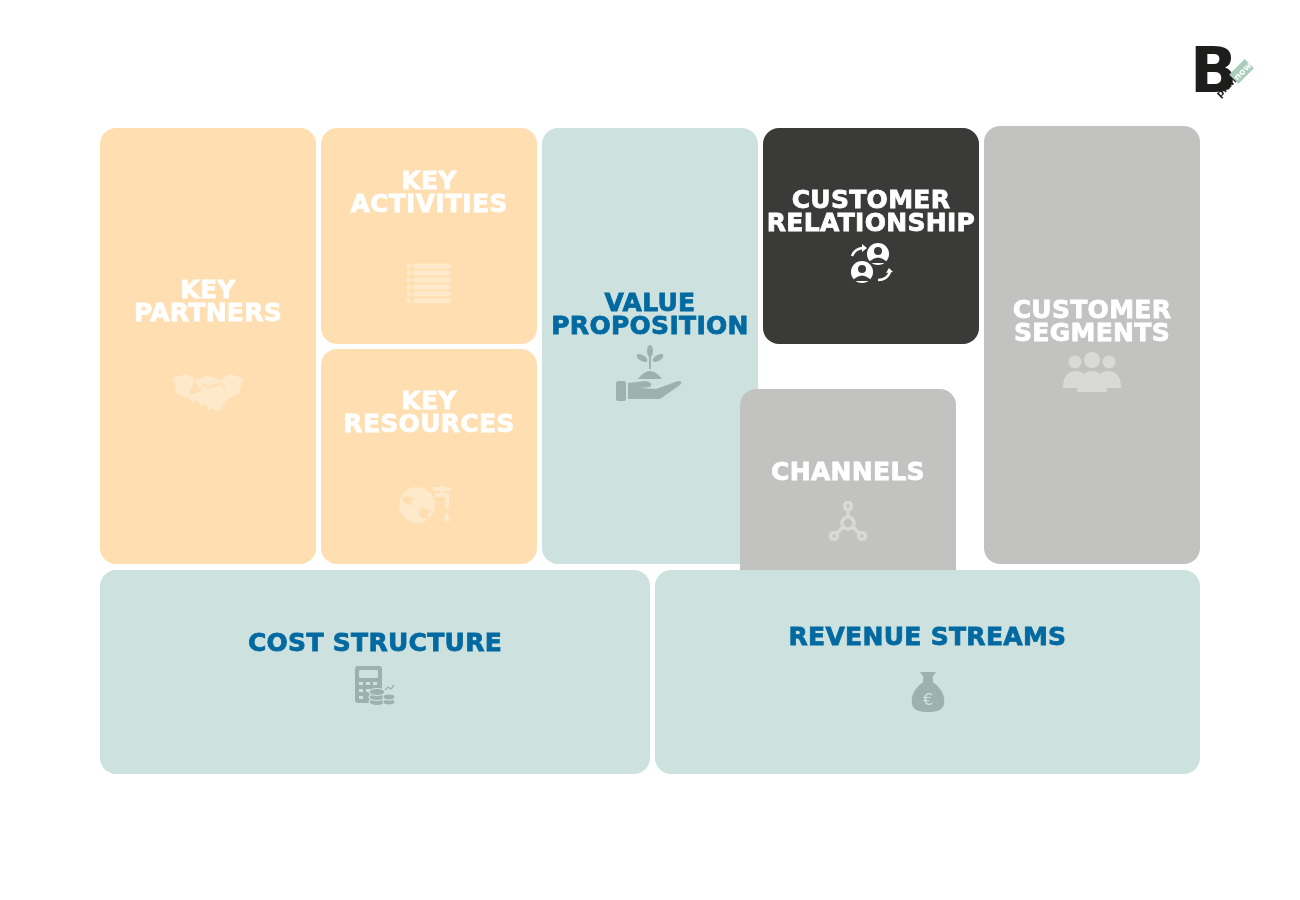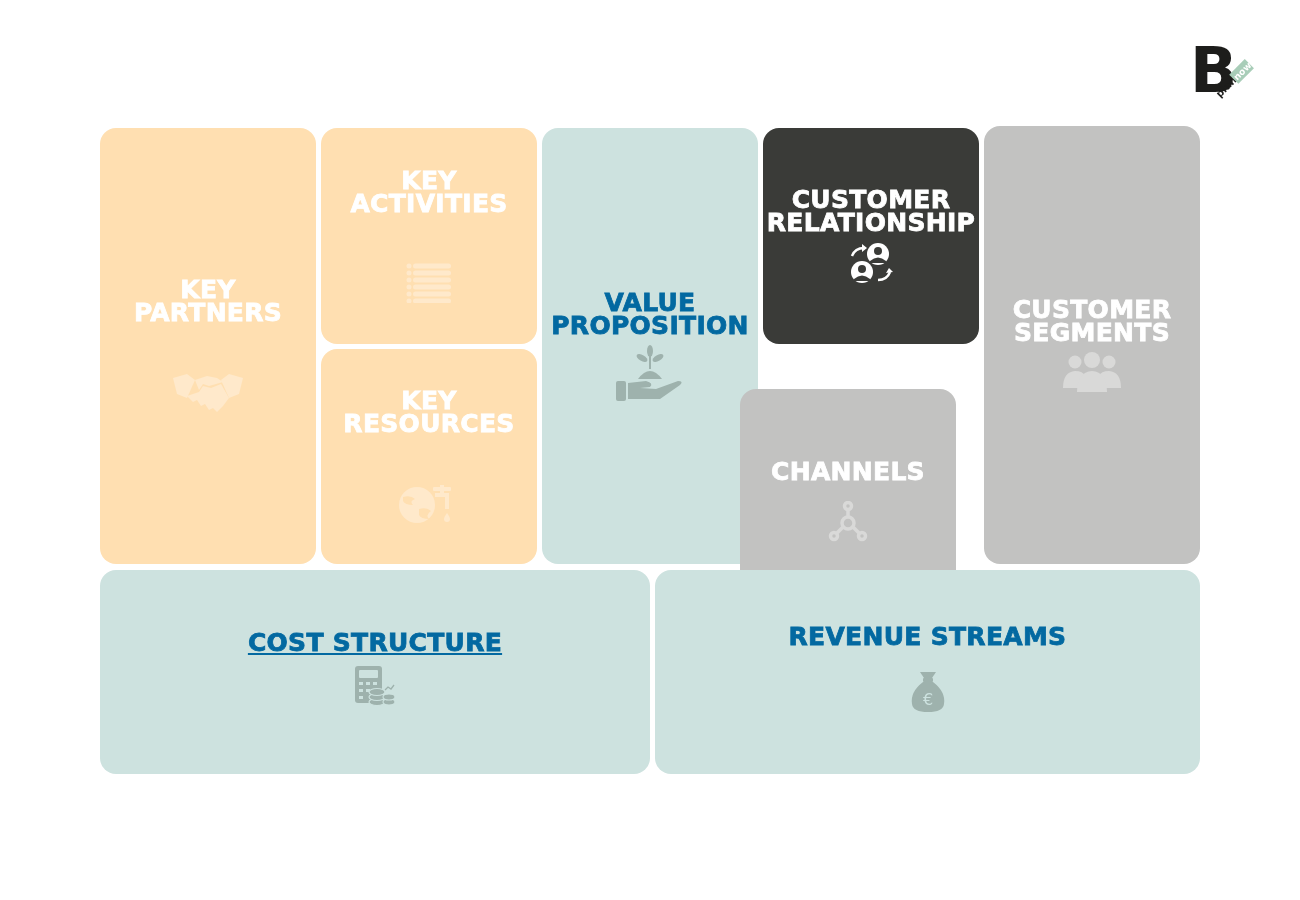--- a/index.html
+++ b/index.html
@@ -160,21 +160,21 @@
       <circle cx="46" cy="10" r="6.5"></circle>
       <path d="M0 36 Q0 20 12 19 Q20 19 22 24 L18 36 Z"></path>
       <path d="M58 36 Q58 20 46 19 Q38 19 36 24 L40 36 Z"></path>
       <circle cx="29" cy="8" r="8"></circle>
       <path d="M14 40 Q14 20 29 19 Q44 20 44 40 Z"></path>
     </g>
   </svg>
 </div>
 
 <div class="block mint" style="left:100px; top:570px; width:550px; height:204px;">
-  <div class="title t-grey" style="margin-top:-8px;text-decoration:underline;">
+  <div class="title t-grey" style="margin-top:-8px;">
     <div>COST STRUCTURE</div>
   </div>
   <svg class="icon" style="margin-top:12px;" width="40" height="40" viewBox="0 0 40 40">
     <rect x="0" y="0" width="27" height="37" rx="3" fill="#9eb2ad"></rect>
     <rect x="4" y="4" width="19" height="8" rx="1" fill="#cde2df"></rect>
     <g fill="#cde2df">
       <rect x="4" y="16" width="4" height="3"></rect>
         <rect x="11" y="16" width="4" height="3"></rect>
         <rect x="18" y="16" width="4" height="3"></rect>
       <rect x="4" y="23" width="4" height="3"></rect>

